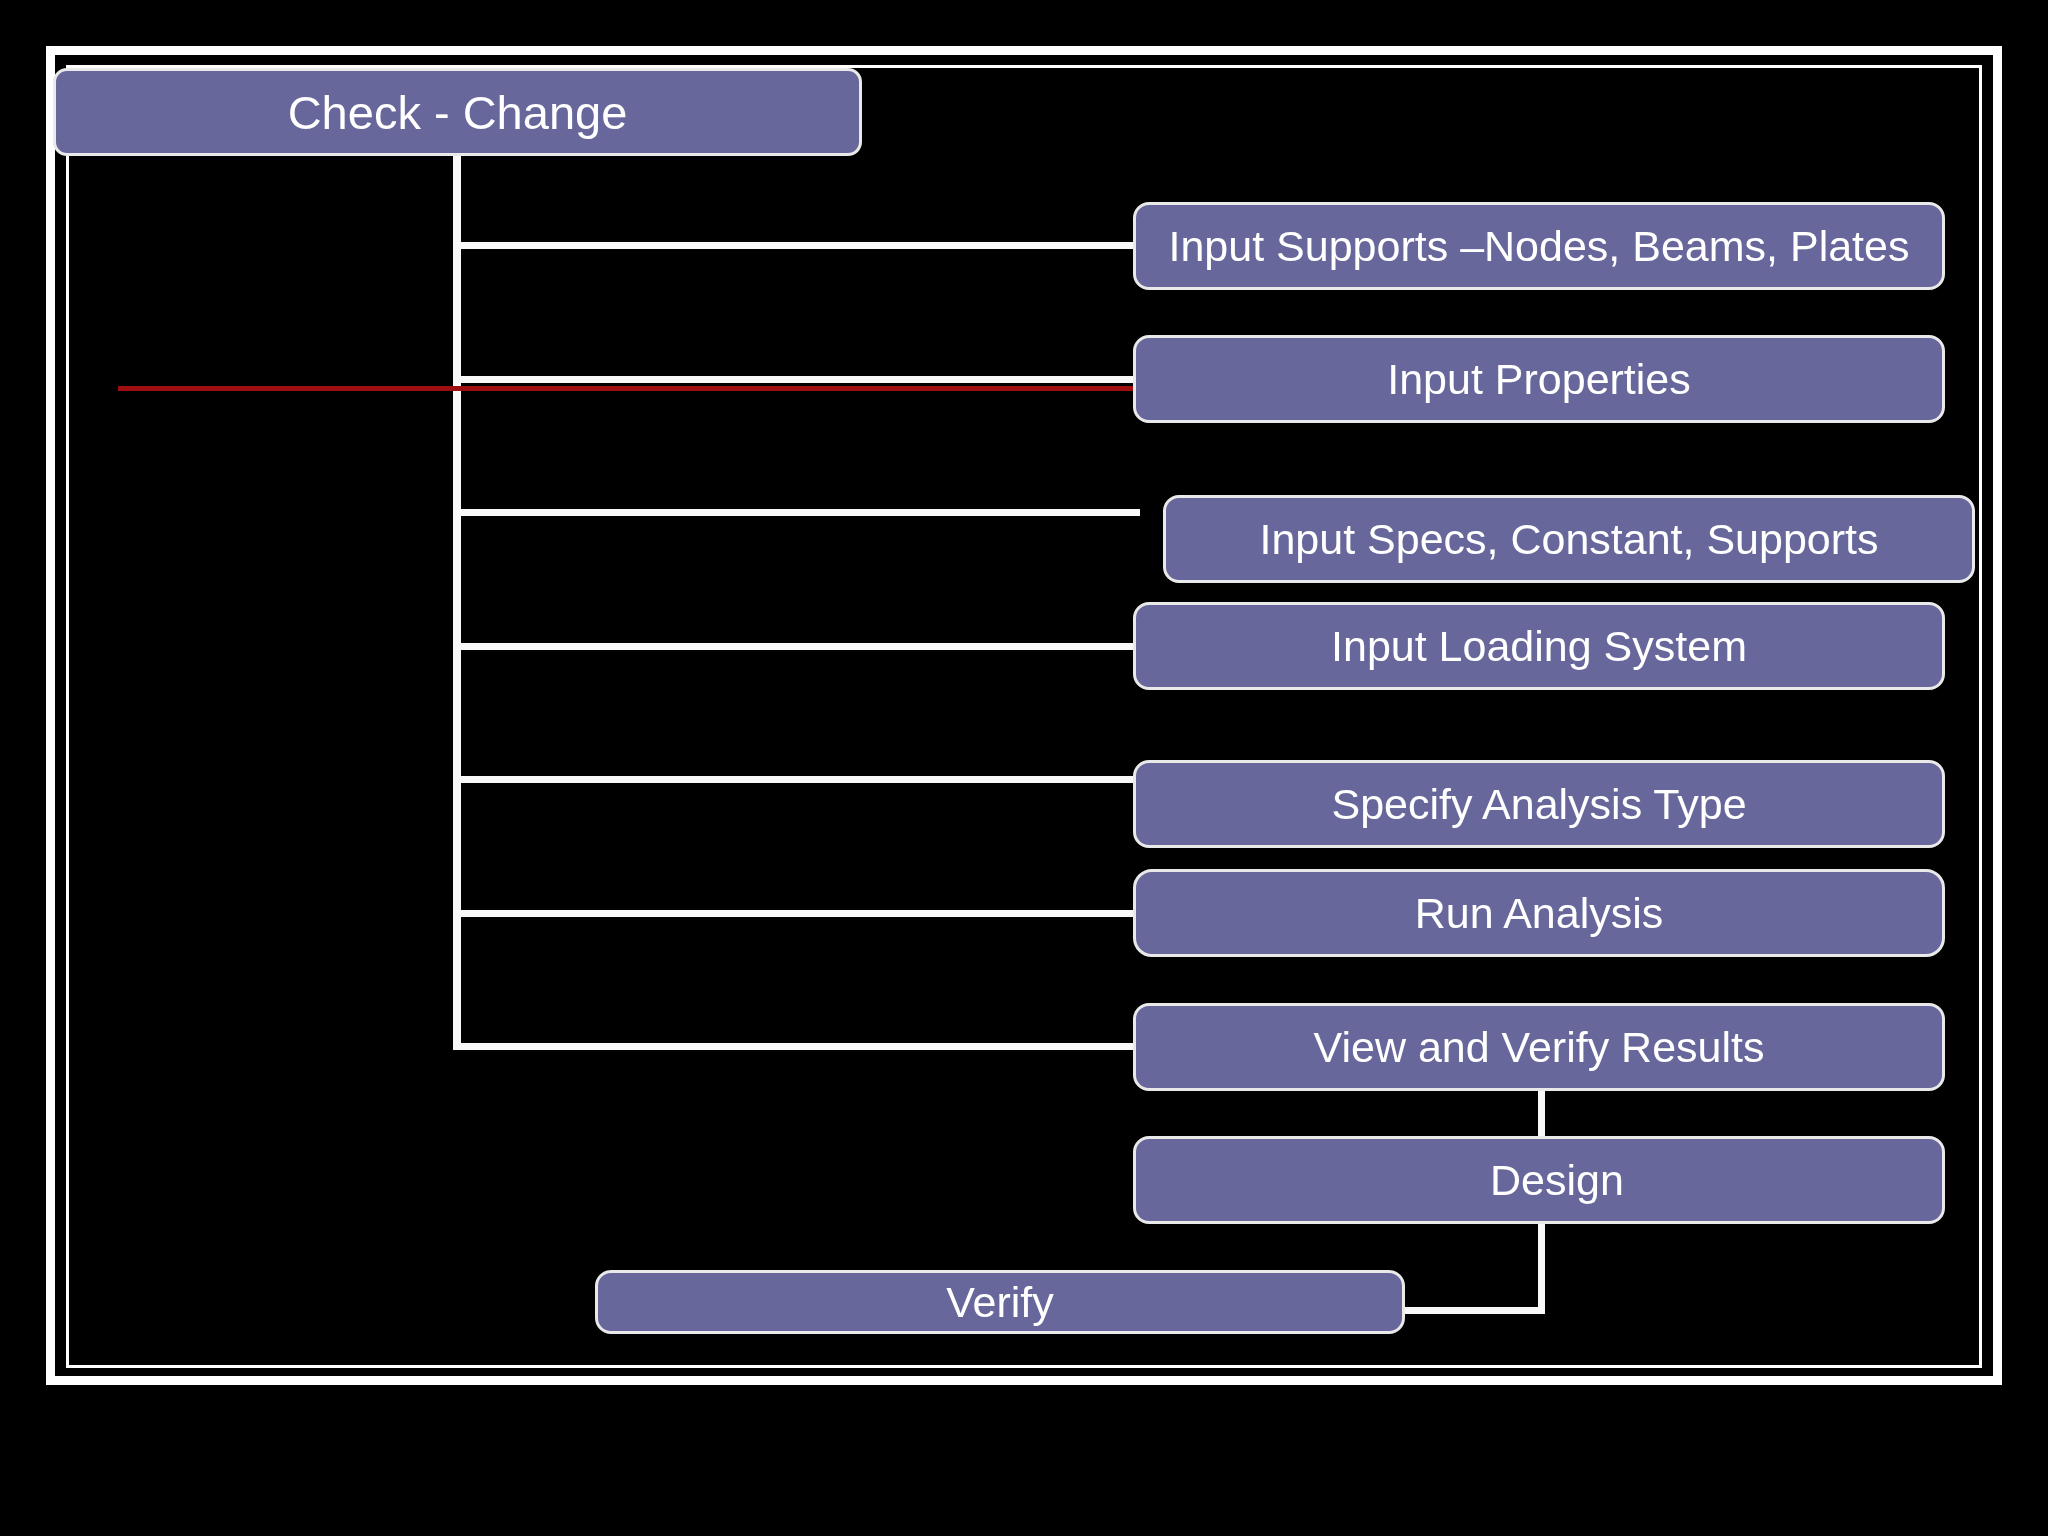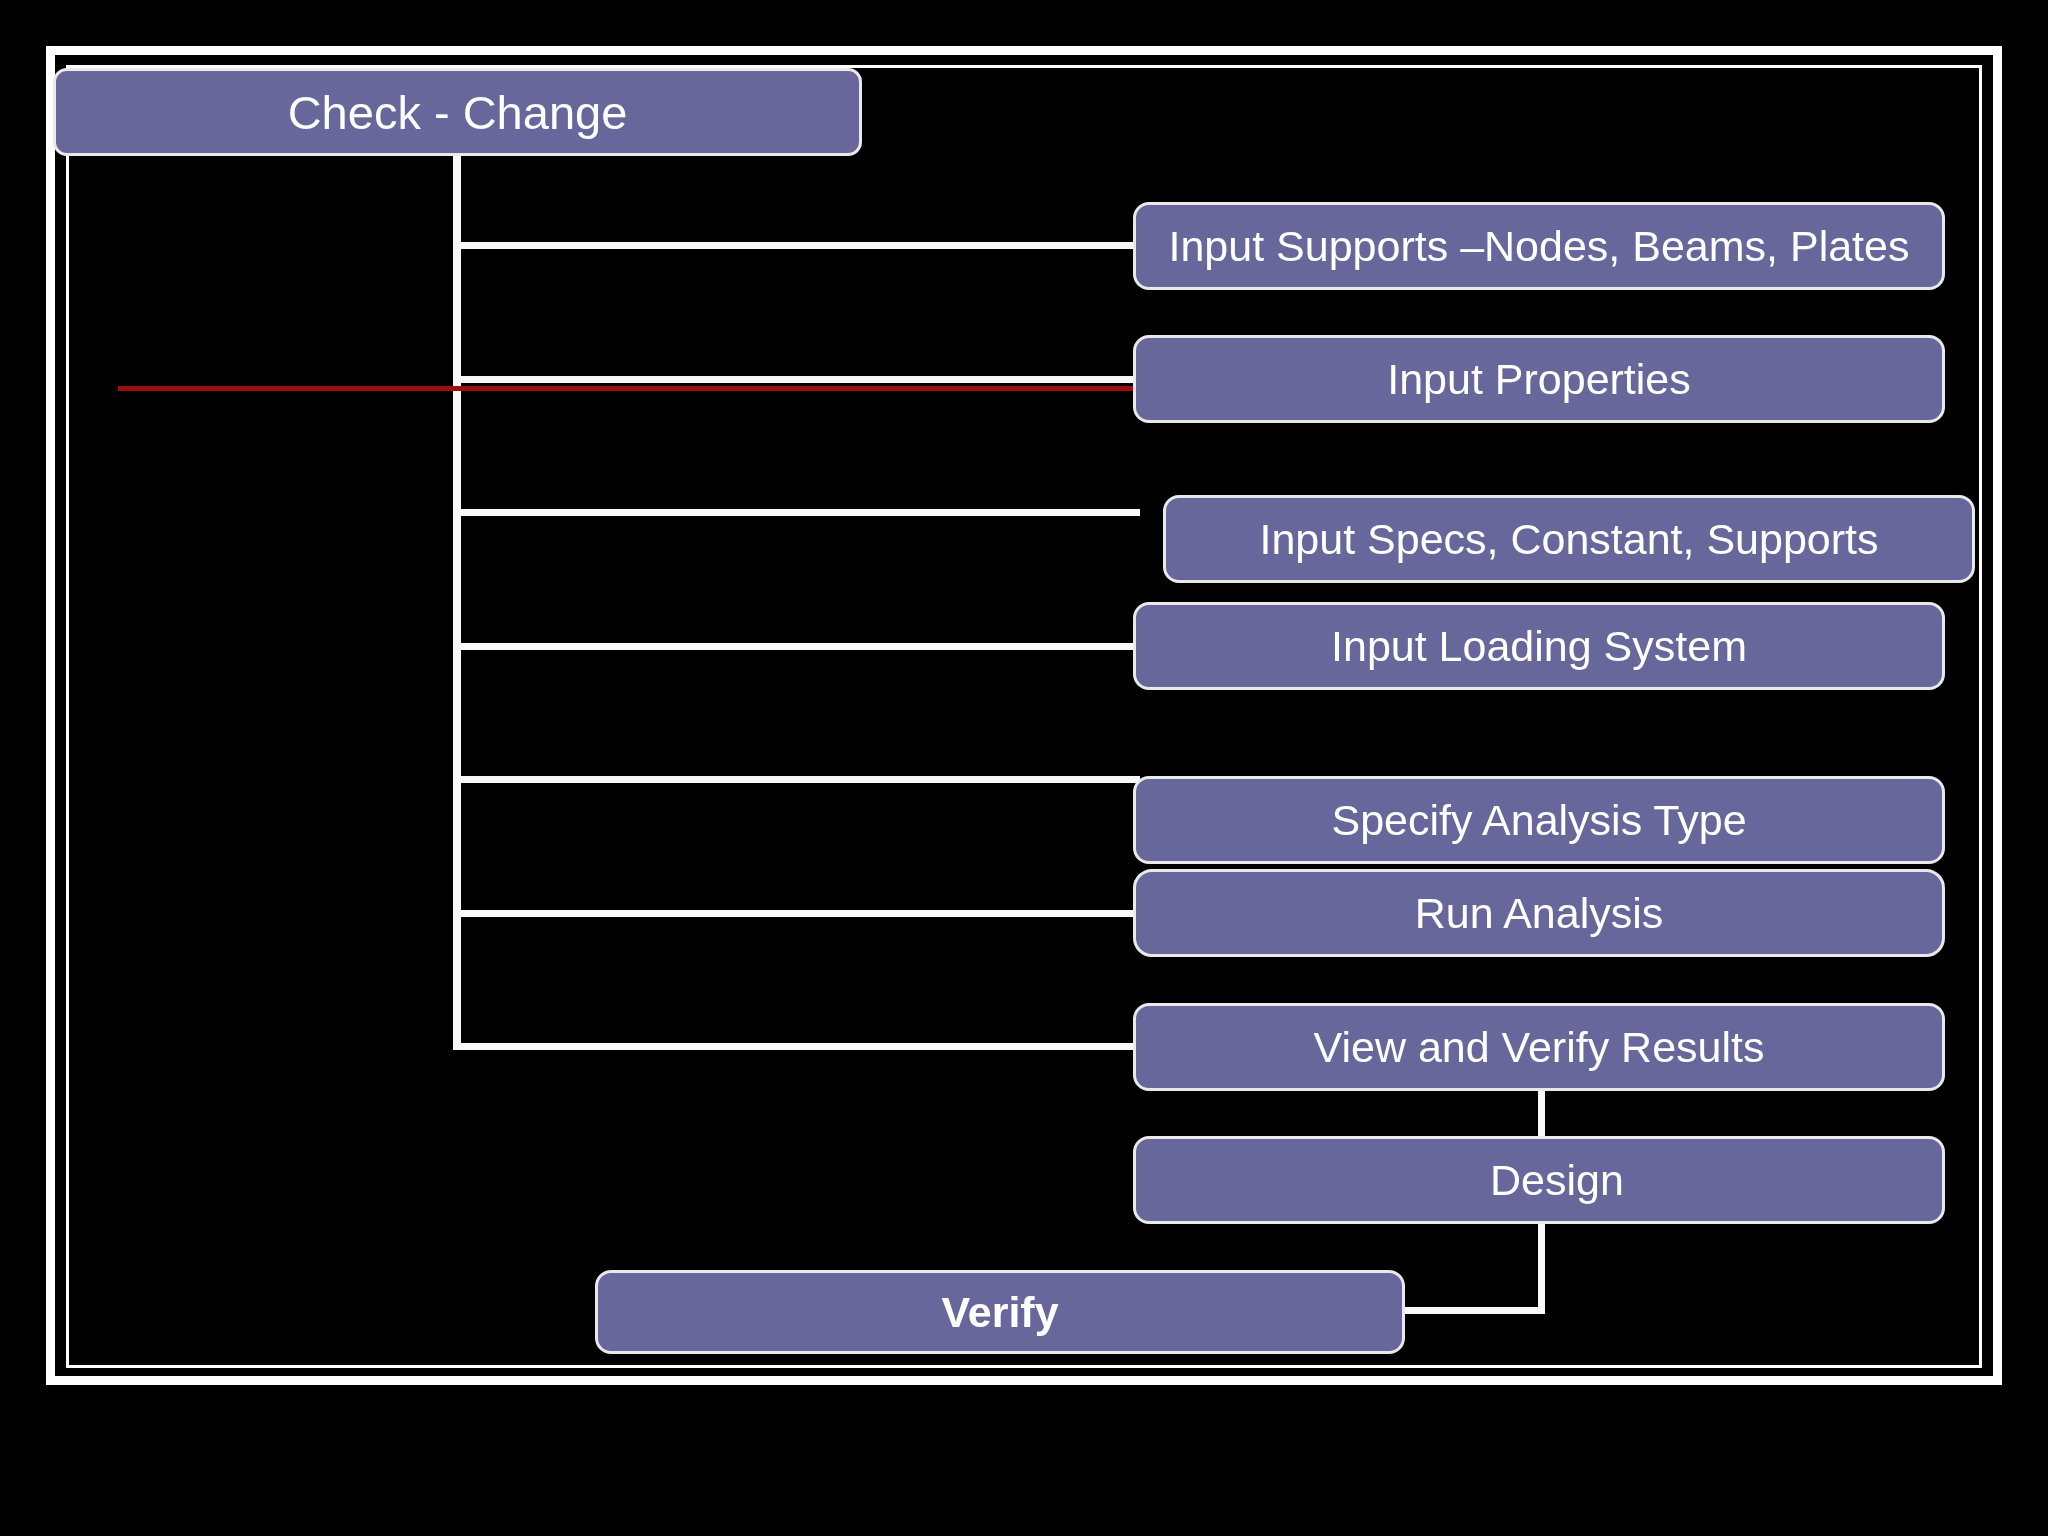--- a/index.html
+++ b/index.html
@@ -58,21 +58,21 @@
     font-size: 47px;
     z-index: 2;
   }
   .step {
     left: 1133px; width: 812px; height: 88px;
   }
   #step-0 { top: 202px; }
   #step-1 { top: 335px; }
   #step-2 { top: 495px; margin-left: 30px; }
   #step-3 { top: 602px; }
-  #step-4 { top: 776px; }
+  #step-4 { top: 760px; }
   #step-5 { top: 869px; border-radius: 19px; }
   #step-6 { top: 1003px; }
   #step-7 { top: 1136px; padding-left: 36px; }
   #trunk {
     left: 453px; top: 155px; width: 8px; height: 895px;
     z-index: 1;
   }
   .branch {
     left: 453px; width: 687px; height: 7px;
     z-index: 1;
@@ -90,21 +90,21 @@
   #design-connector {
     left: 1538px; top: 1091px; width: 7px; height: 45px;
   }
   #verify-connector-vertical {
     left: 1538px; top: 1224px; width: 7px; height: 90px;
   }
   #verify-connector-horizontal {
     left: 1405px; top: 1307px; width: 140px; height: 7px;
   }
   #verify-box {
-    left: 595px; top: 1270px; width: 810px; height: 84px; font-weight: bold;
+    left: 595px; top: 1270px; width: 810px; height: 64px;
   }
 </style>
 </head>
 <body>
 
 <div id="slide">
 
   <div id="outer-frame" class="frame"></div>
   <div id="inner-frame" class="frame"></div>
 

